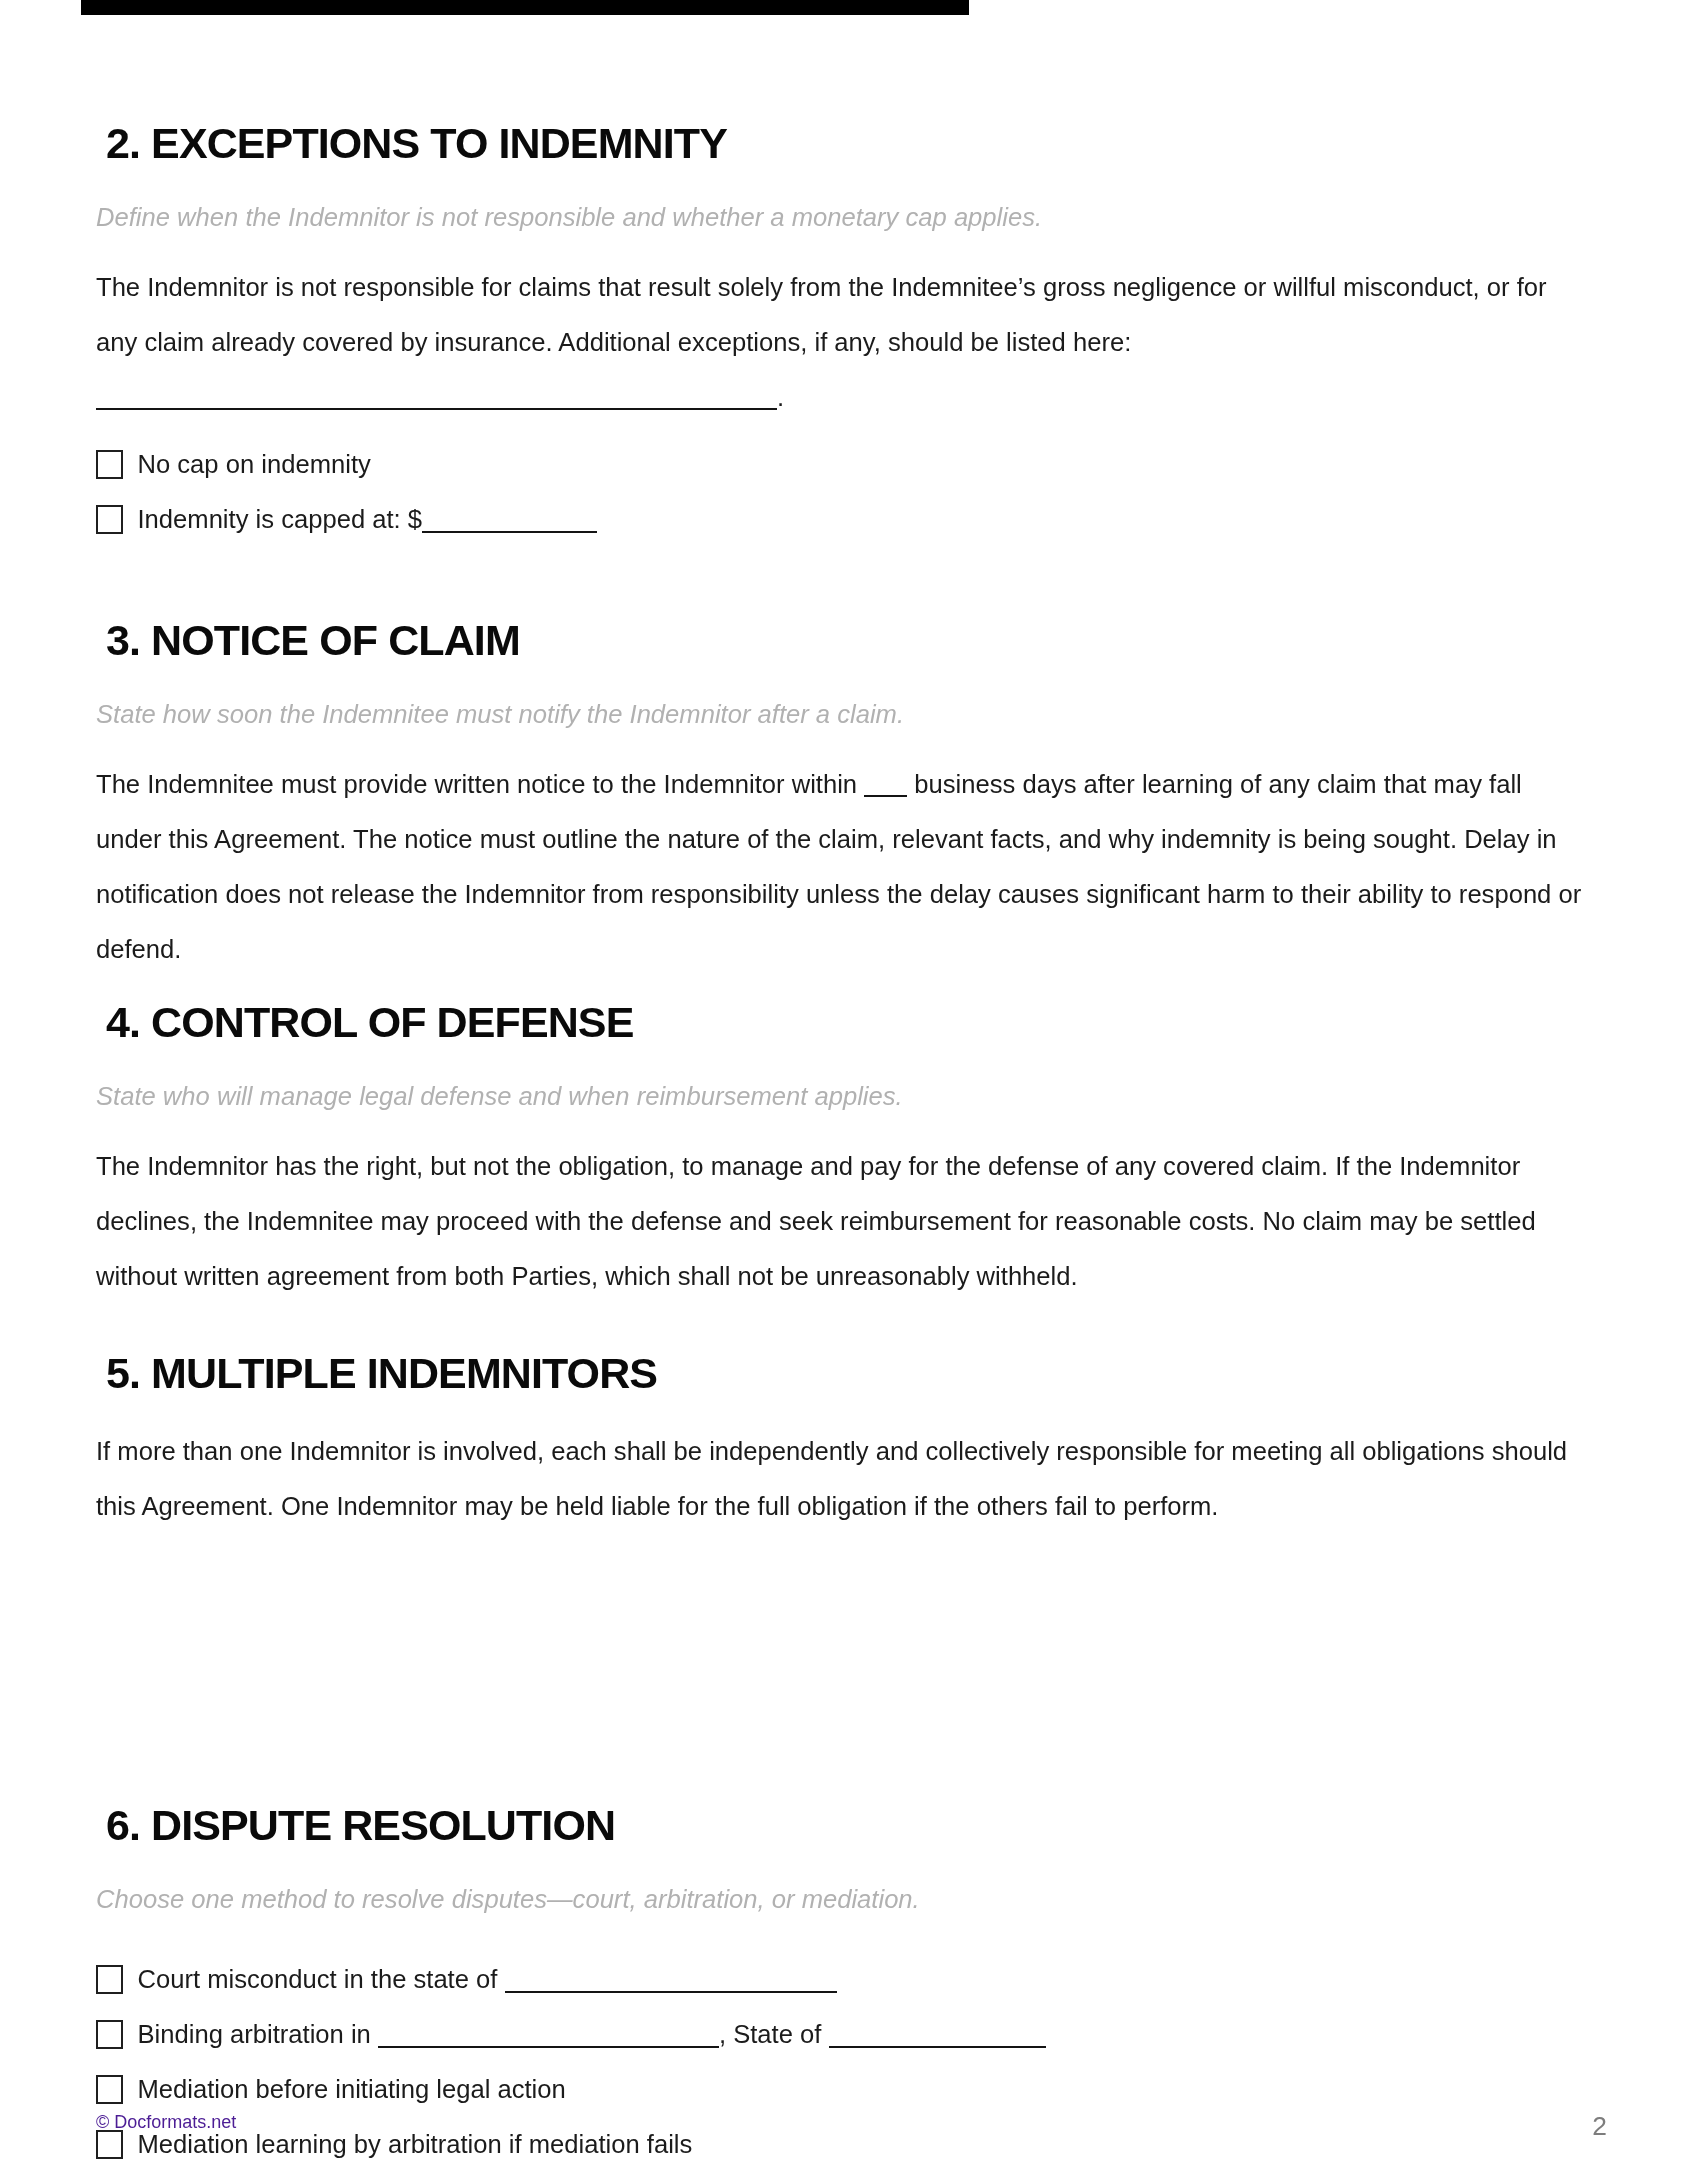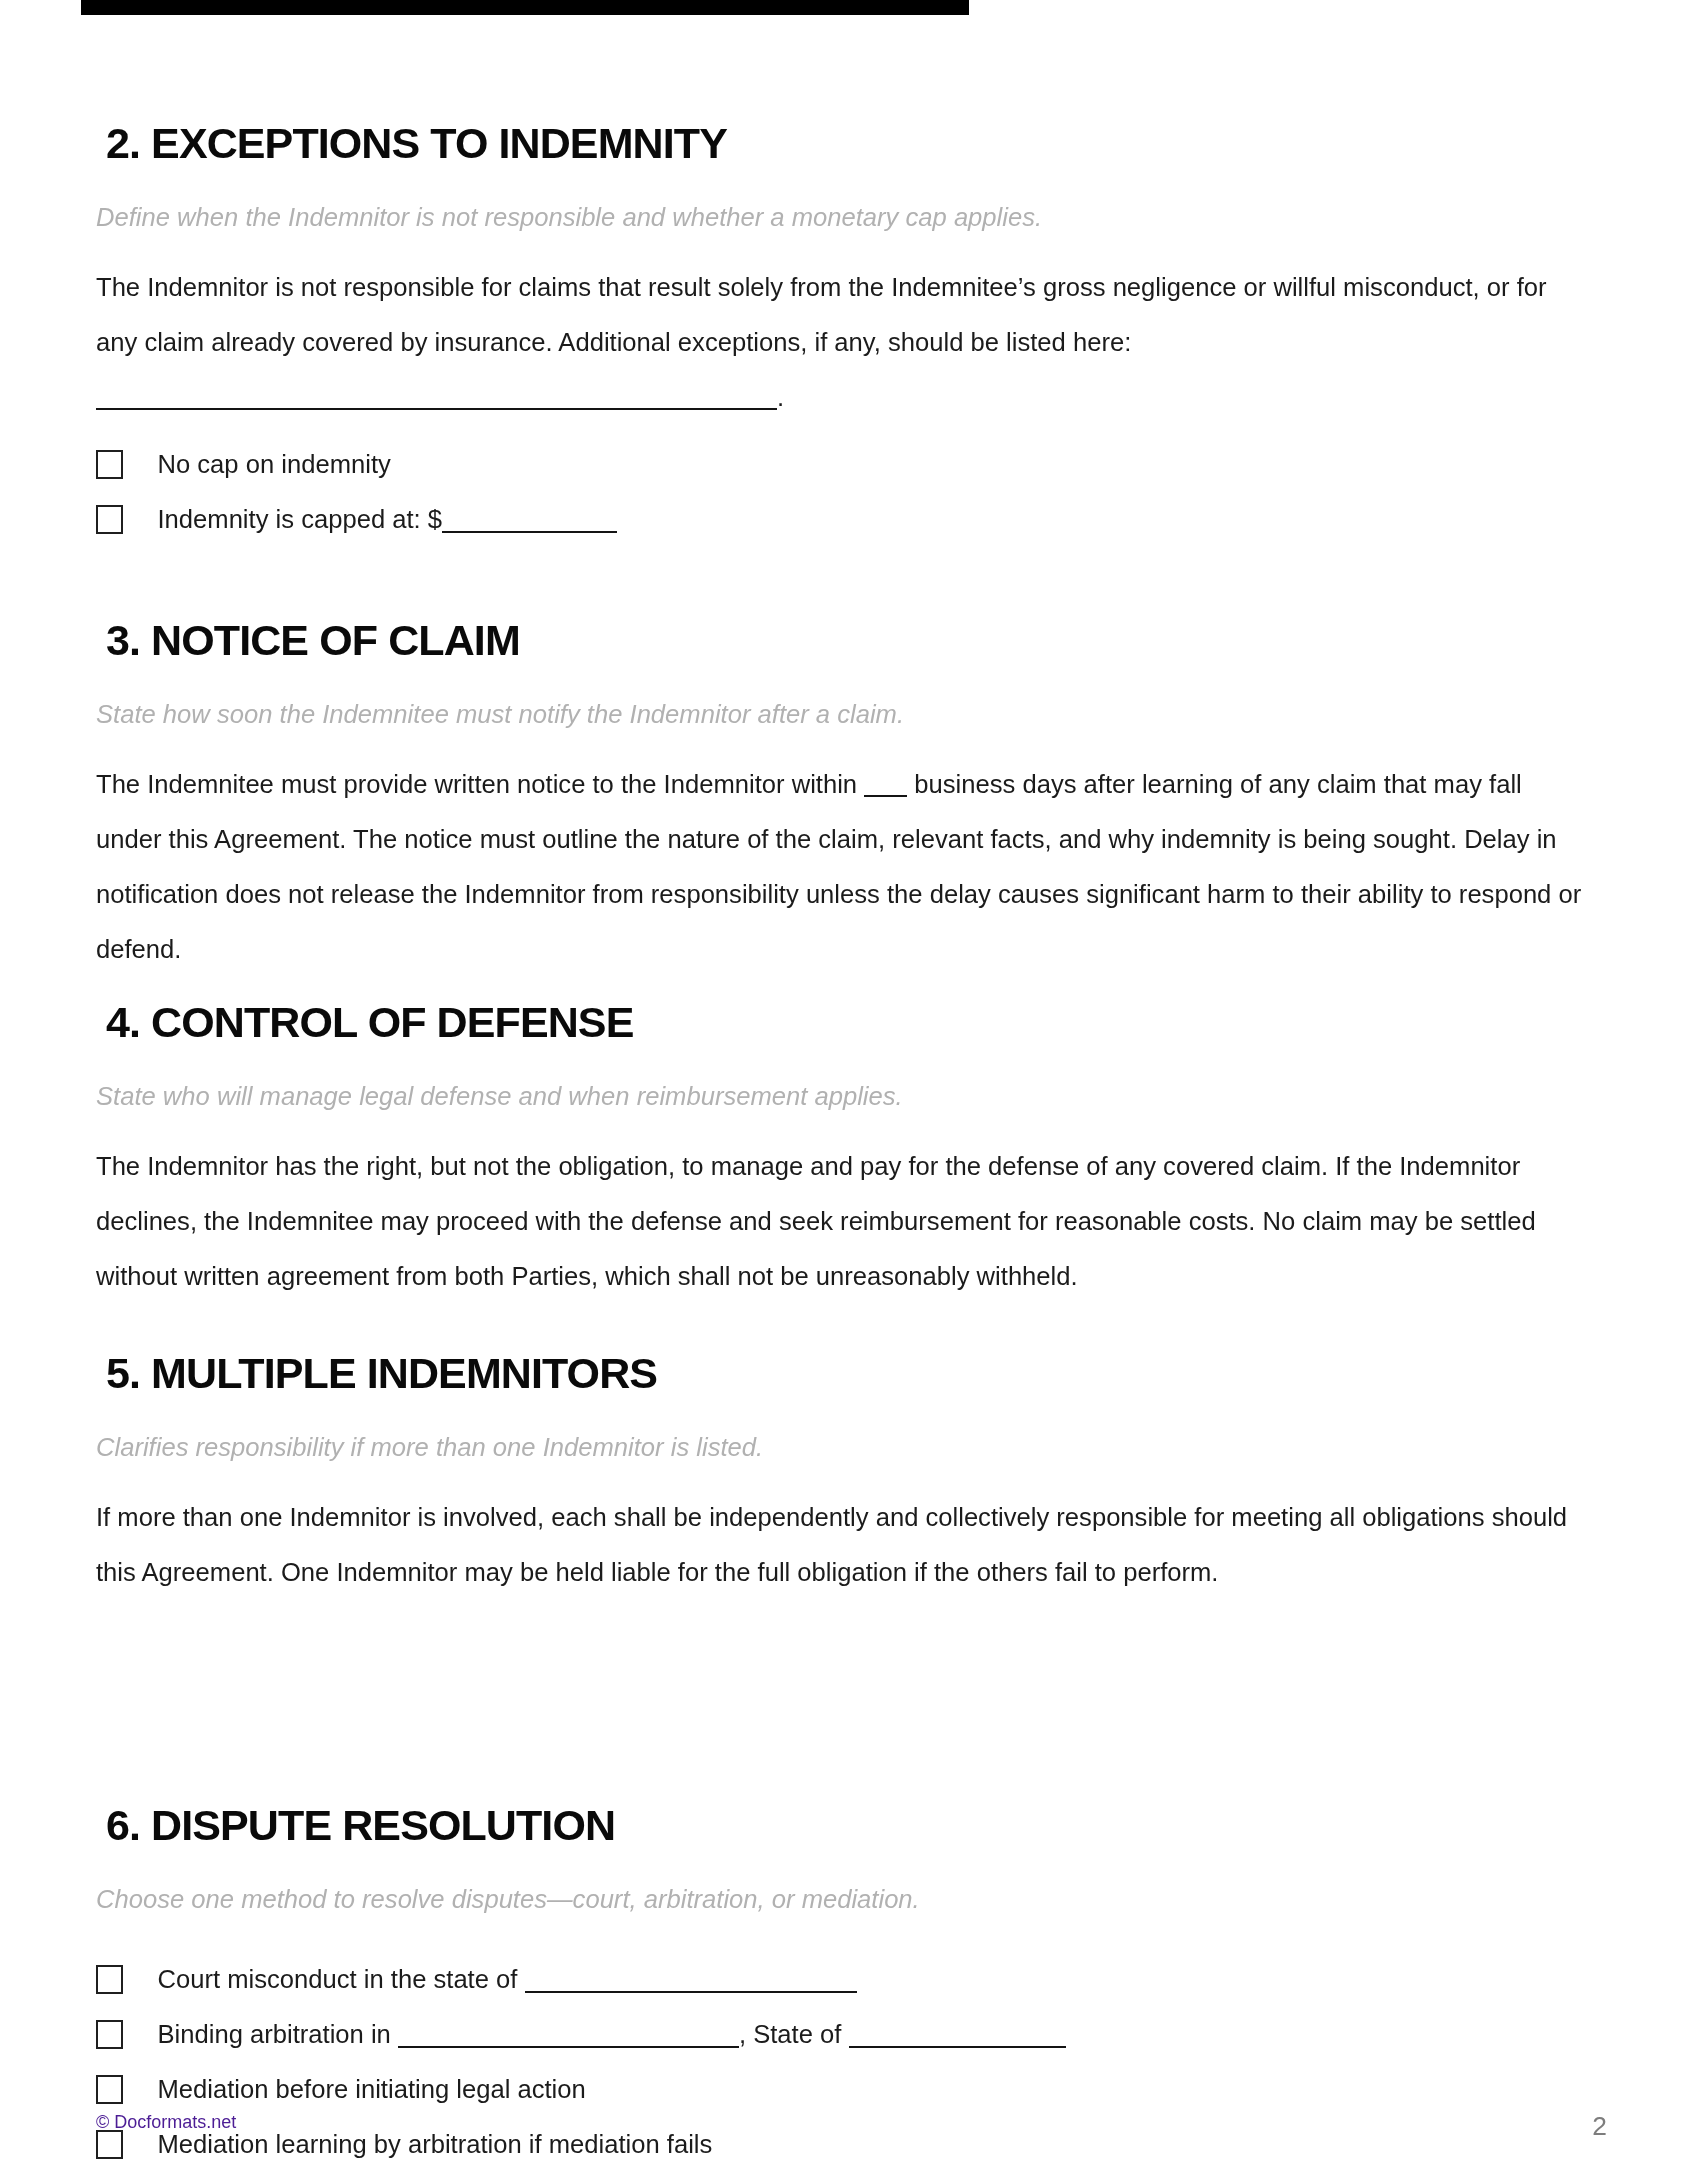--- a/index.html
+++ b/index.html
@@ -38,21 +38,21 @@
     height:25.6px;
     border-bottom:2.6px solid #141414;
     vertical-align:-4.3px;
   }
   .checklist { margin-top:25.6px; }
   .para + .checklist { margin-top:12px; }
   .subtitle + .checklist { margin-top:37px; }
   .check-row {
     display:flex; align-items:center;
     height:55px;
-    font-size:25.6px; color:#1b1b1b;gap:20px;
+    font-size:25.6px; color:#1b1b1b;
   }
   .checkbox {
     width:23px; height:25px;
     border:2.6px solid #1f1f1f;
     margin-right:14.5px;
     flex:none;
     background:#ffffff;
   }
   .check-label { white-space:nowrap; }
   .check-label .blank { vertical-align:-5.1px; }
@@ -93,21 +93,20 @@
 
   </div>
       <div class="section" style="top: 988px;">
     <h2 class="heading">4. CONTROL OF DEFENSE</h2>
     <p class="subtitle">State who will manage legal defense and when reimbursement applies.</p>
     <p class="para"><span>The Indemnitor has the right, but not the obligation, to manage and pay for the defense of any covered claim. If the Indemnitor declines, the Indemnitee may proceed with the defense and seek reimbursement for reasonable costs. No claim may be settled without written agreement from both Parties, which shall not be unreasonably withheld.</span></p>
 
   </div>
       <div class="section" style="top: 1339px;">
     <h2 class="heading">5. MULTIPLE INDEMNITORS</h2>
-    <p class="subtitle">Clarifies responsibility if more than one Indemnitor is listed.</p>
     <p class="para"><span>If more than one Indemnitor is involved, each shall be independently and collectively responsible for meeting all obligations should this Agreement. One Indemnitor may be held liable for the full obligation if the others fail to perform.</span></p>
 
   </div>
       <div class="section" style="top: 1791px;">
     <h2 class="heading">6. DISPUTE RESOLUTION</h2>
     <p class="subtitle">Choose one method to resolve disputes—court, arbitration, or mediation.</p>
 
     <div class="checklist">
           <div class="check-row">
     <span class="checkbox"></span>

